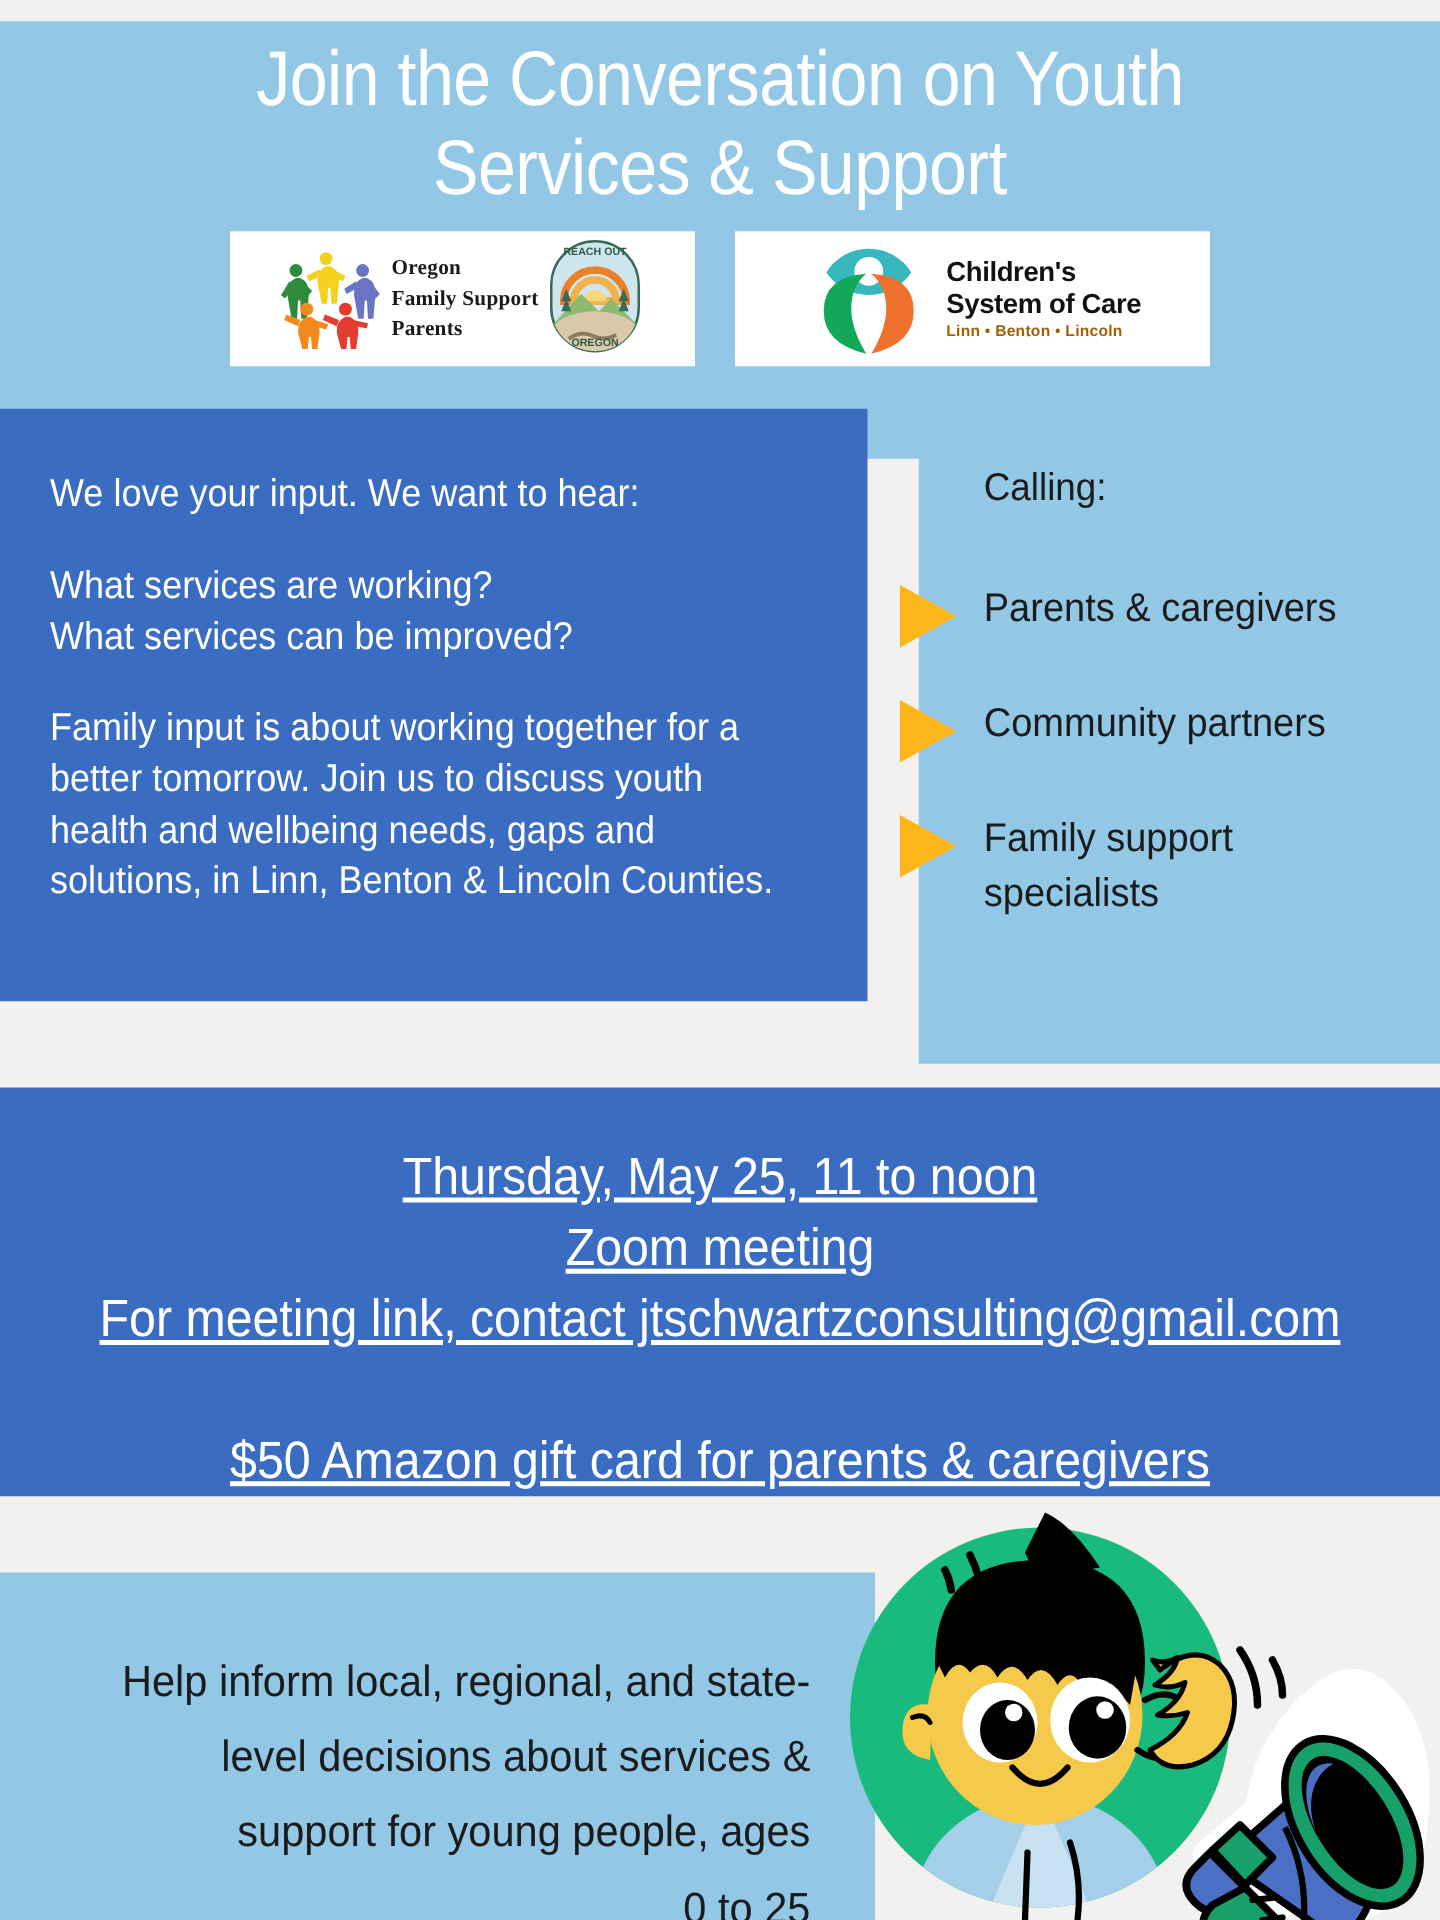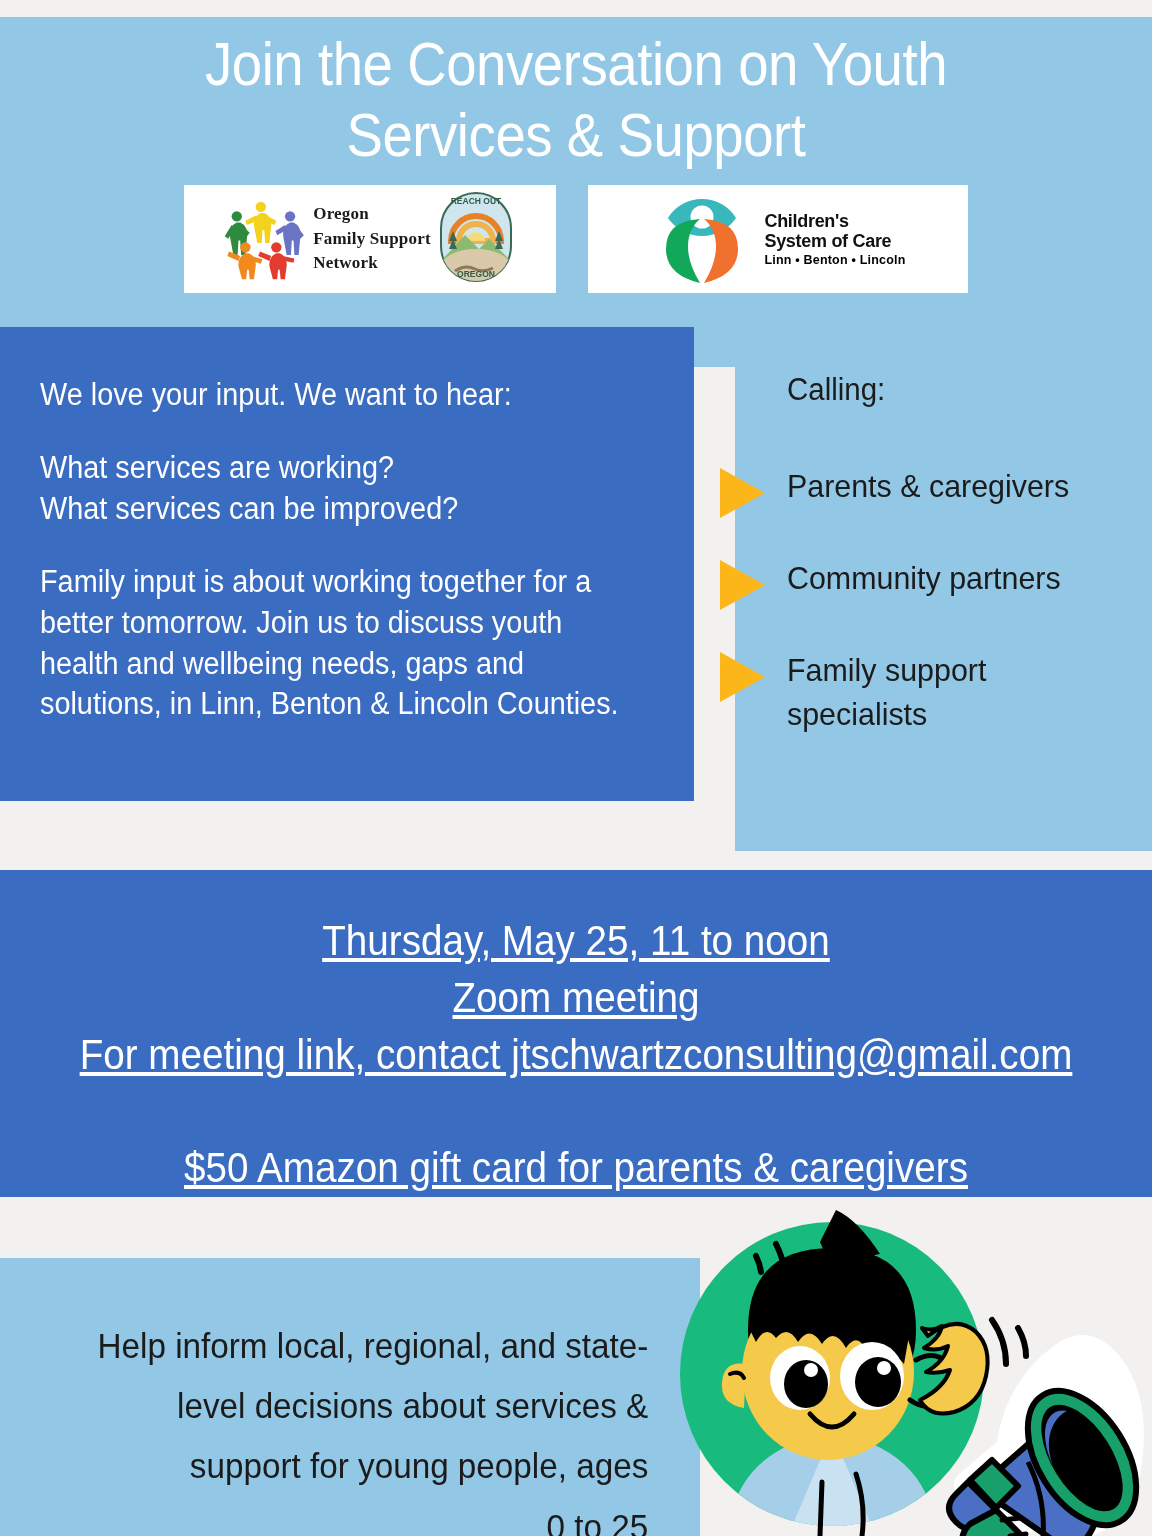--- a/index.html
+++ b/index.html
@@ -58,29 +58,29 @@
   .logo-csoc { width: 380px; height: 108px; padding: 4px 10px; gap: 10px; }
   .logo-text-ofsn {
     font-family: "Liberation Serif", serif;
     font-size: 17px;
     line-height: 1.45;
     color: #1a1a1a;
     font-weight: 700;
     letter-spacing: 0.2px;
   }
   .logo-text-csoc-main {
-    font-size: 18px;
+    font-size: 22px;
     line-height: 1.12;
     font-weight: 700;
     color: #111111;
     letter-spacing: -0.3px;
   }
   .logo-text-csoc-sub {
     font-size: 12.5px;
-    color: #000000;
+    color: #a16207;
     font-weight: 700;
     margin-top: 2px;
     letter-spacing: 0.2px;
   }
 
   
   .panel-input {
     position: absolute;
     left: 0; top: 327px;
     width: 694px; height: 474px;
@@ -234,21 +234,21 @@
                 <path d="M62 69 q-9 4 -8 15 l4 15 5 0 1 -11 2 0 1 11 5 0 2 -15 q1 -11 -8 -15z"></path>
                 <path d="M56 72 l-13 -5 -2 5 13 6z"></path>
                 <path d="M69 72 l14 3 -1 5 -14 -3z"></path>
               </g>
             </g>
           </svg>
         </span>
         <div class="logo-text-ofsn">
           <div>Oregon</div>
           <div>Family Support</div>
-          <div>Network</div>
+          <div>Parents</div>
         </div>
         <span>
           <svg width="82" height="96" viewBox="0 0 82 96" aria-hidden="true">
             <defs>
               <clipPath id="badgeclip">
                   <rect x="6" y="4" width="70" height="88" rx="35"></rect>
                 </clipPath>
             </defs>
             <rect x="6" y="4" width="70" height="88" rx="35" fill="#cfe6ef" stroke="#3a6a55" stroke-width="2"></rect>
             <g clip-path="url(#badgeclip)">

